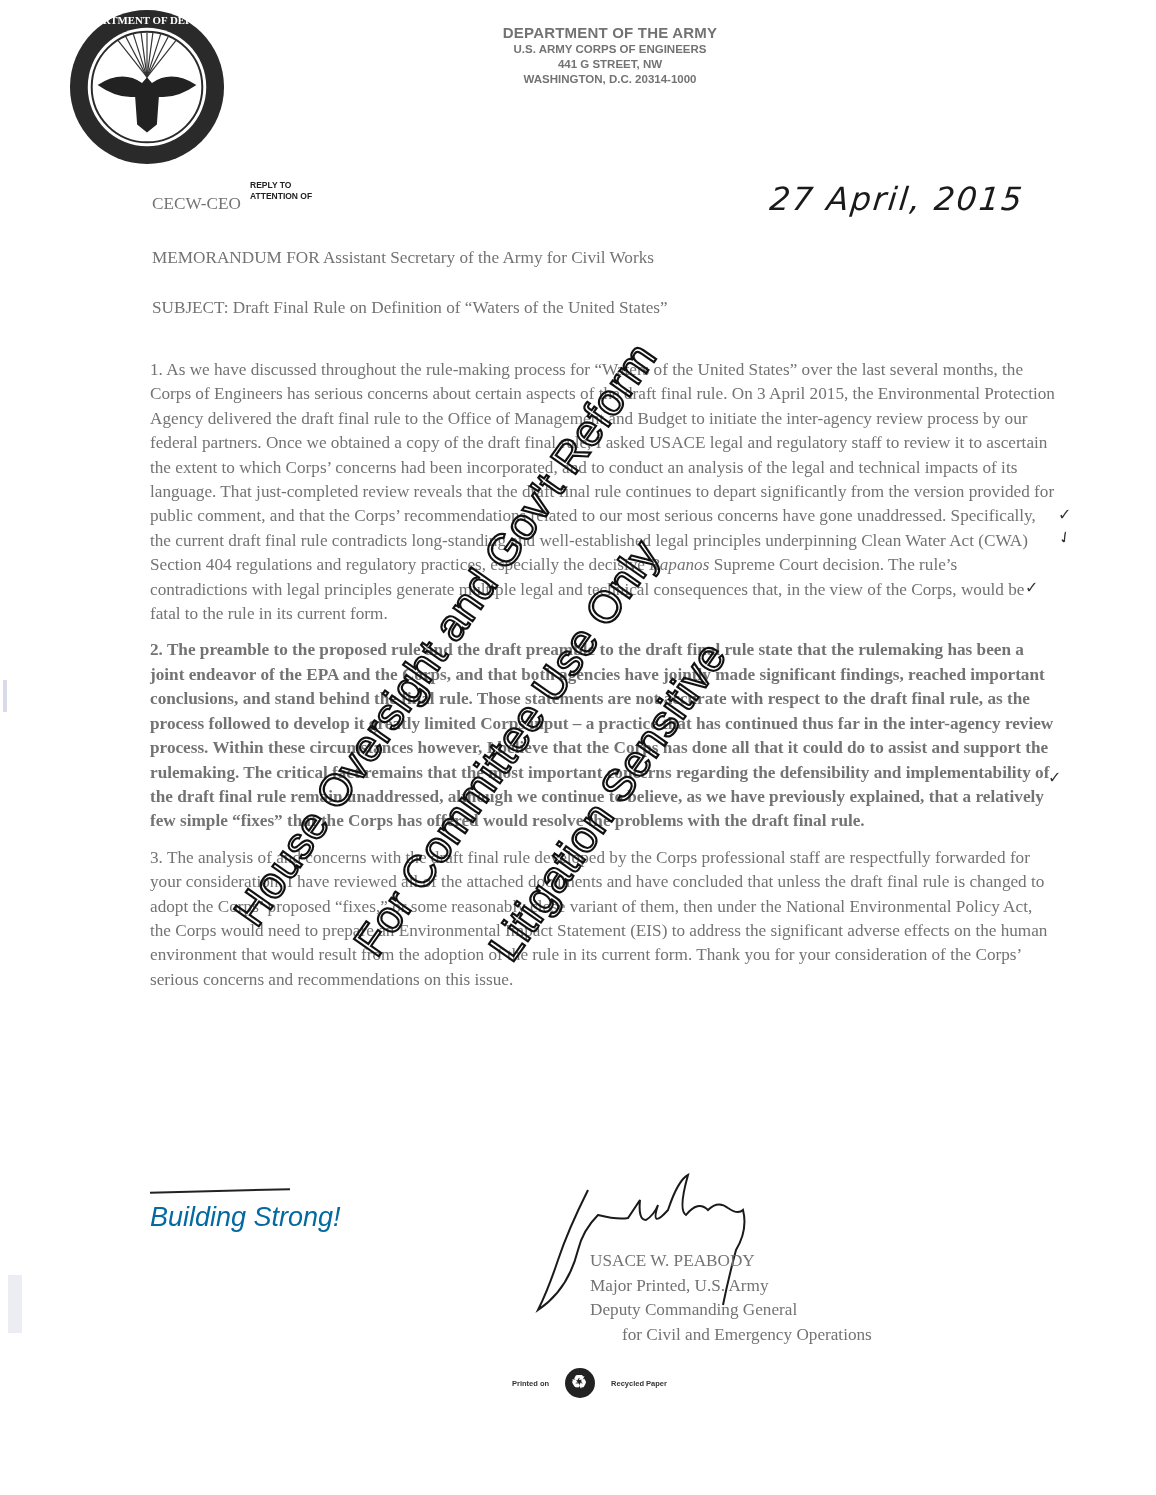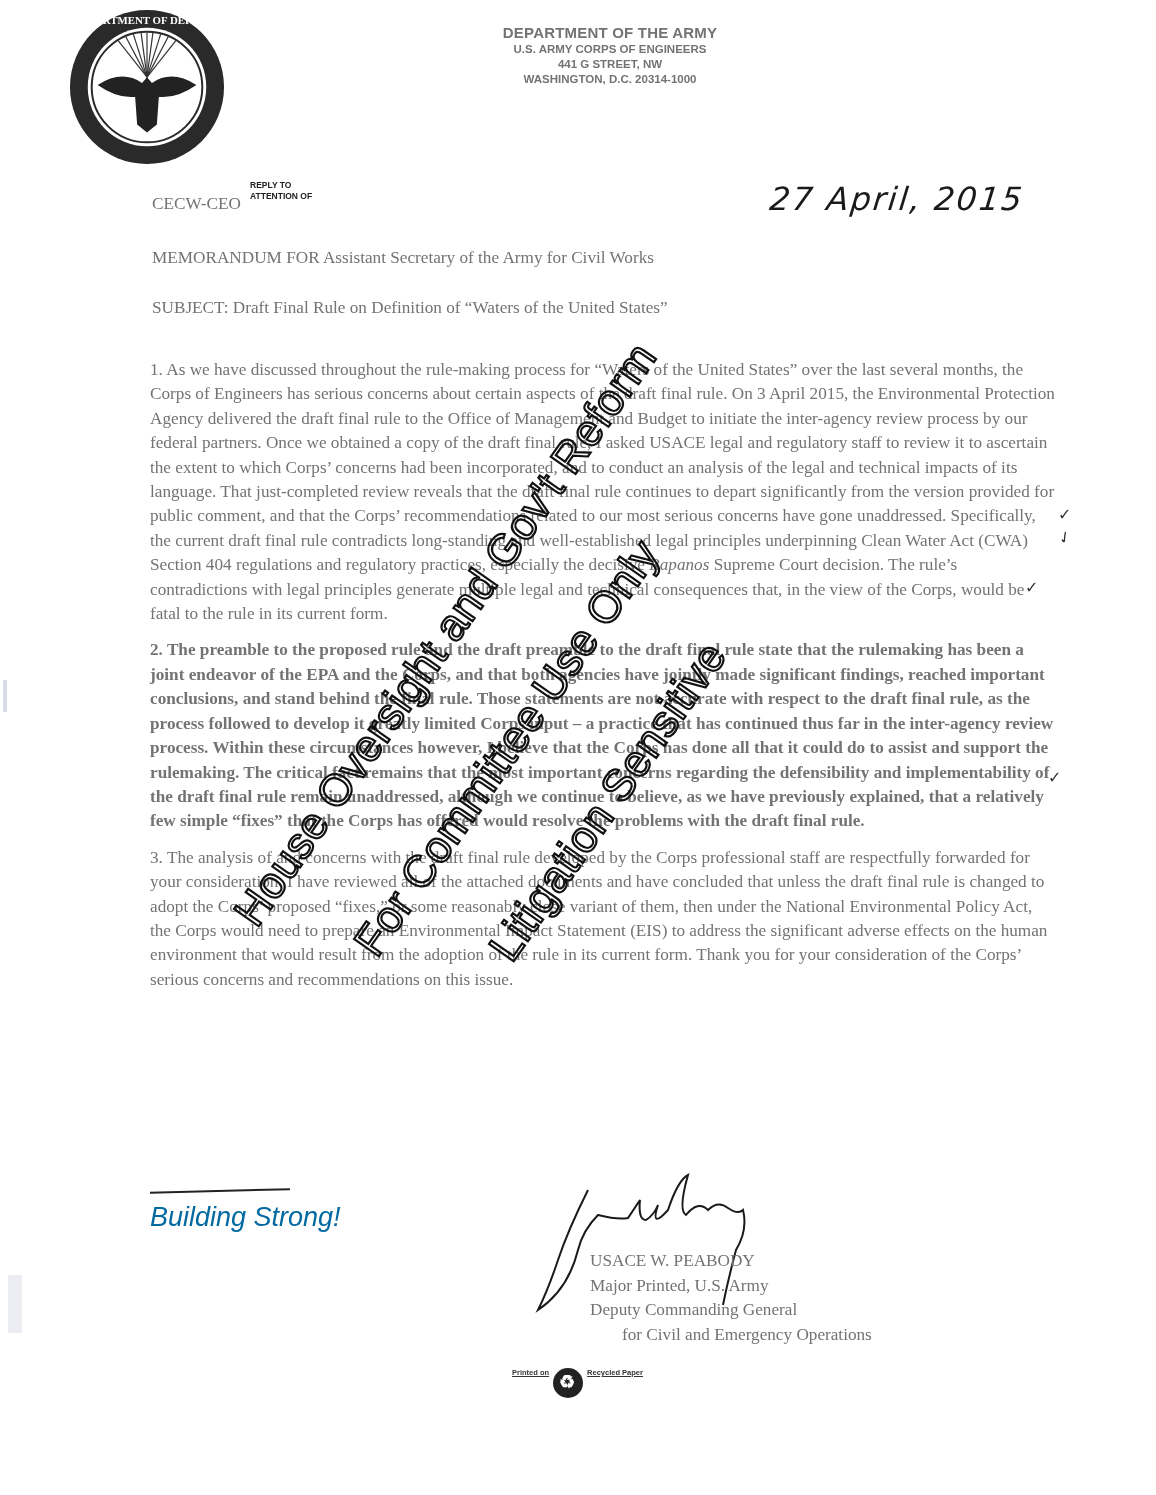--- a/index.html
+++ b/index.html
@@ -31,22 +31,22 @@
   .closing-hand { position: absolute; left: 150px; top: 1202px; font-family: Liberation Sans, sans-serif;
     font-style: italic; font-size: 27px; color: #0369a1; }
   .closing-underline { position: absolute; left: 150px; top: 1190px; width: 140px; height: 0;
     border-top: 2px solid #222; transform: rotate(-1.5deg); }
 
   .signature { position: absolute; left: 528px; top: 1170px; width: 240px; height: 150px; }
 
   .sig-block { position: absolute; left: 590px; top: 1249px; line-height: 24.5px; }
   .sig-block .indent { padding-left: 32px; }
 
-  .recycle { position: absolute; left: 512px; top: 1368px; display: flex; gap: 4px;
-    font-family: "Liberation Sans", sans-serif; font-weight: bold; font-size: 7.5px; color: #333; text-decoration: underline; }
+  .recycle { position: absolute; left: 512px; top: 1368px; display: flex; align-items: center; gap: 16px;
+    font-family: "Liberation Sans", sans-serif; font-weight: bold; font-size: 7.5px; color: #333; }
   .recycle-icon { width: 30px; height: 30px; border-radius: 50%; background: #222; position: relative; }
   .recycle-icon span { position: absolute; color: #fff; font-size: 18px; left: 6px; top: 3px; }
 
   .watermark { position: absolute; left: 0; top: 0; width: 1156px; height: 1495px; pointer-events: none; }
   .wm-line { position: absolute; font-family: "Liberation Sans", sans-serif; font-size: 44px;
     color: transparent; -webkit-text-stroke: 2.2px #111; white-space: nowrap; transform-origin: left bottom;
     transform: rotate(-55deg); letter-spacing: 0.5px; }
 
   .check { position: absolute; font-family: "DejaVu Sans", sans-serif; font-size: 16px; color: #333; }
   .scan-mark { position: absolute; background: #d9dbe8; }

